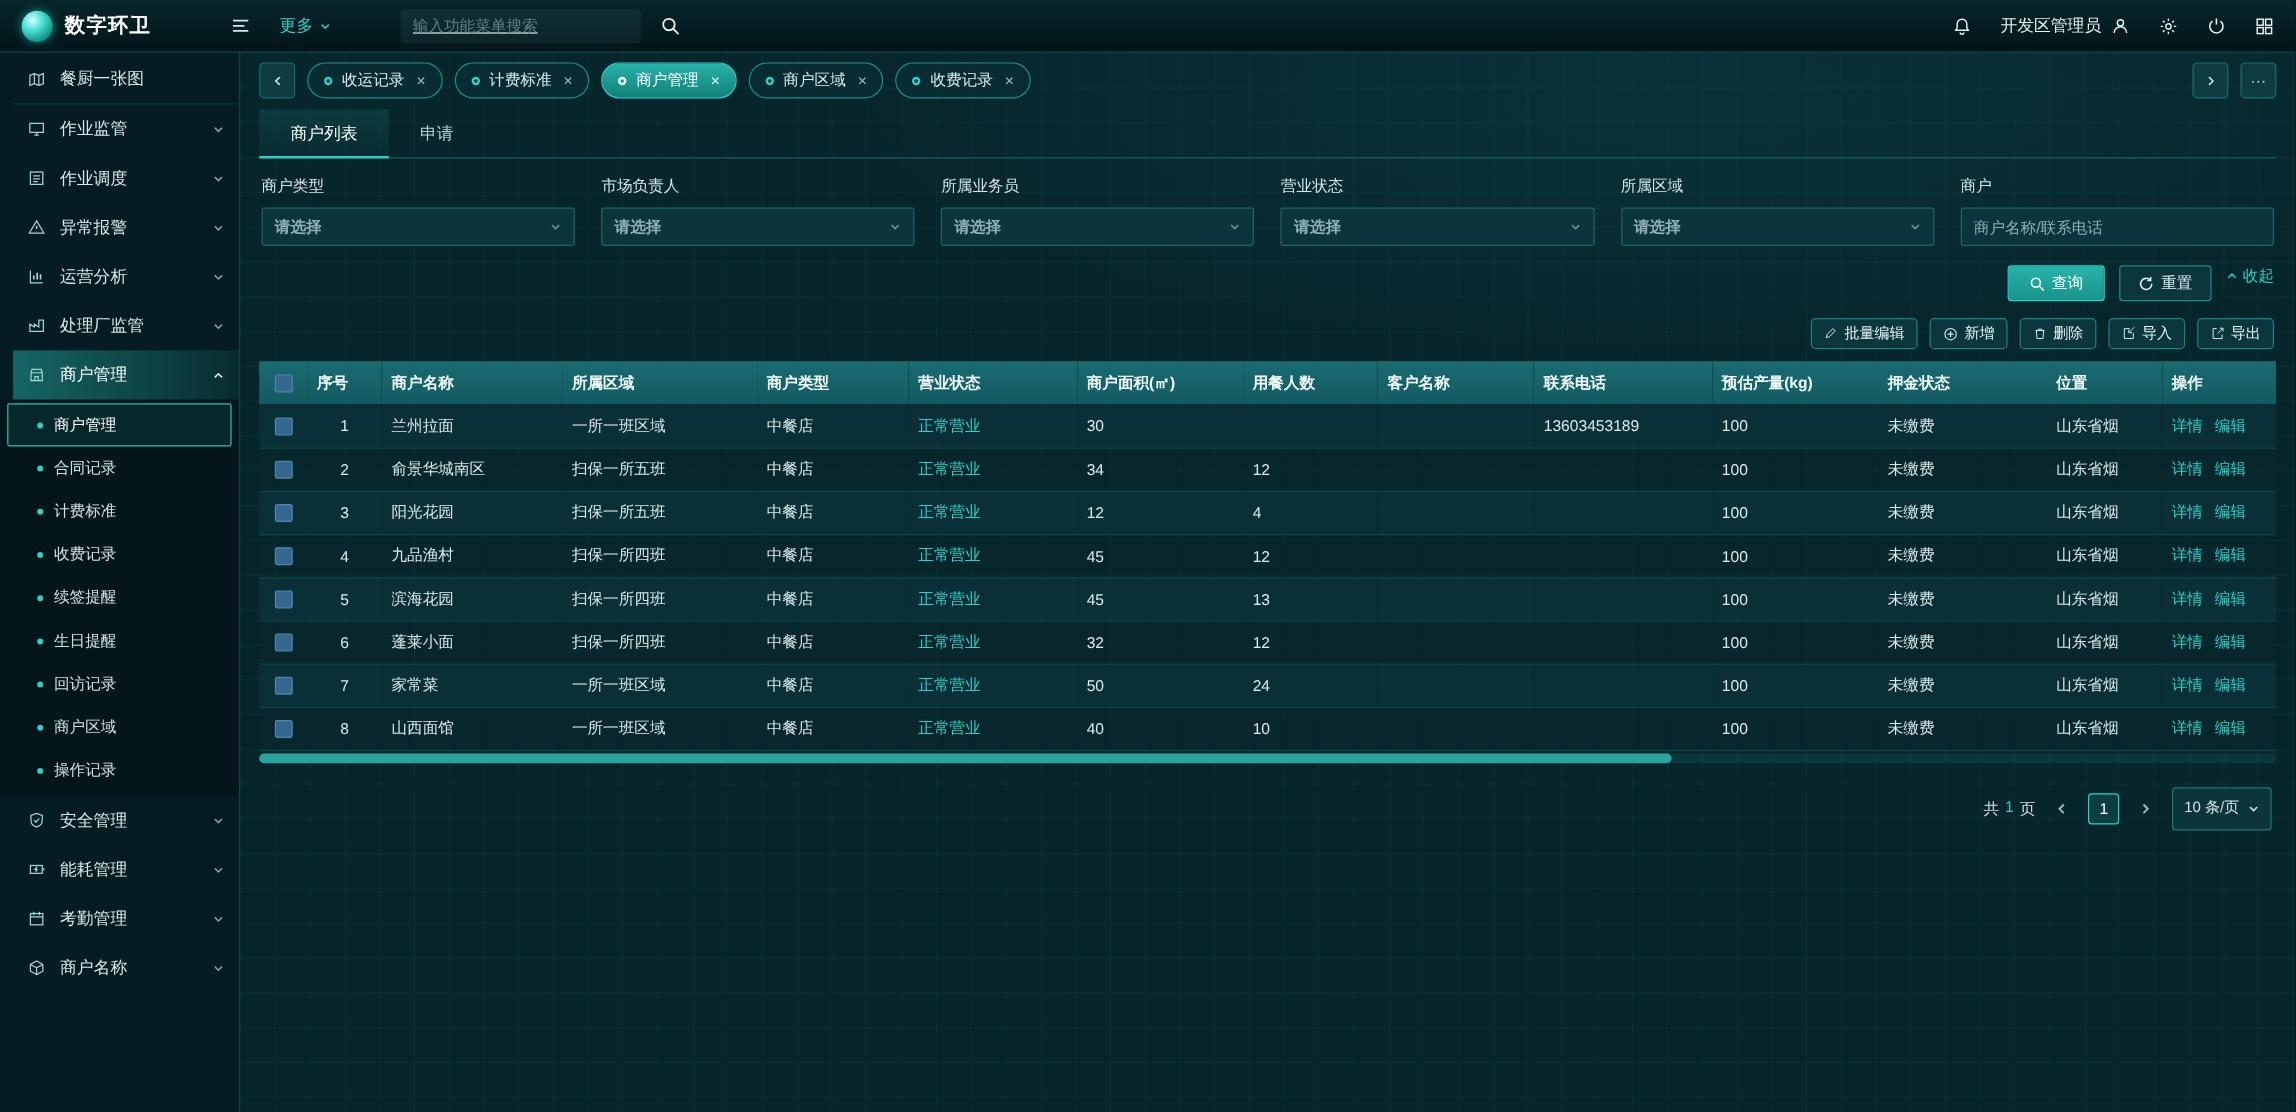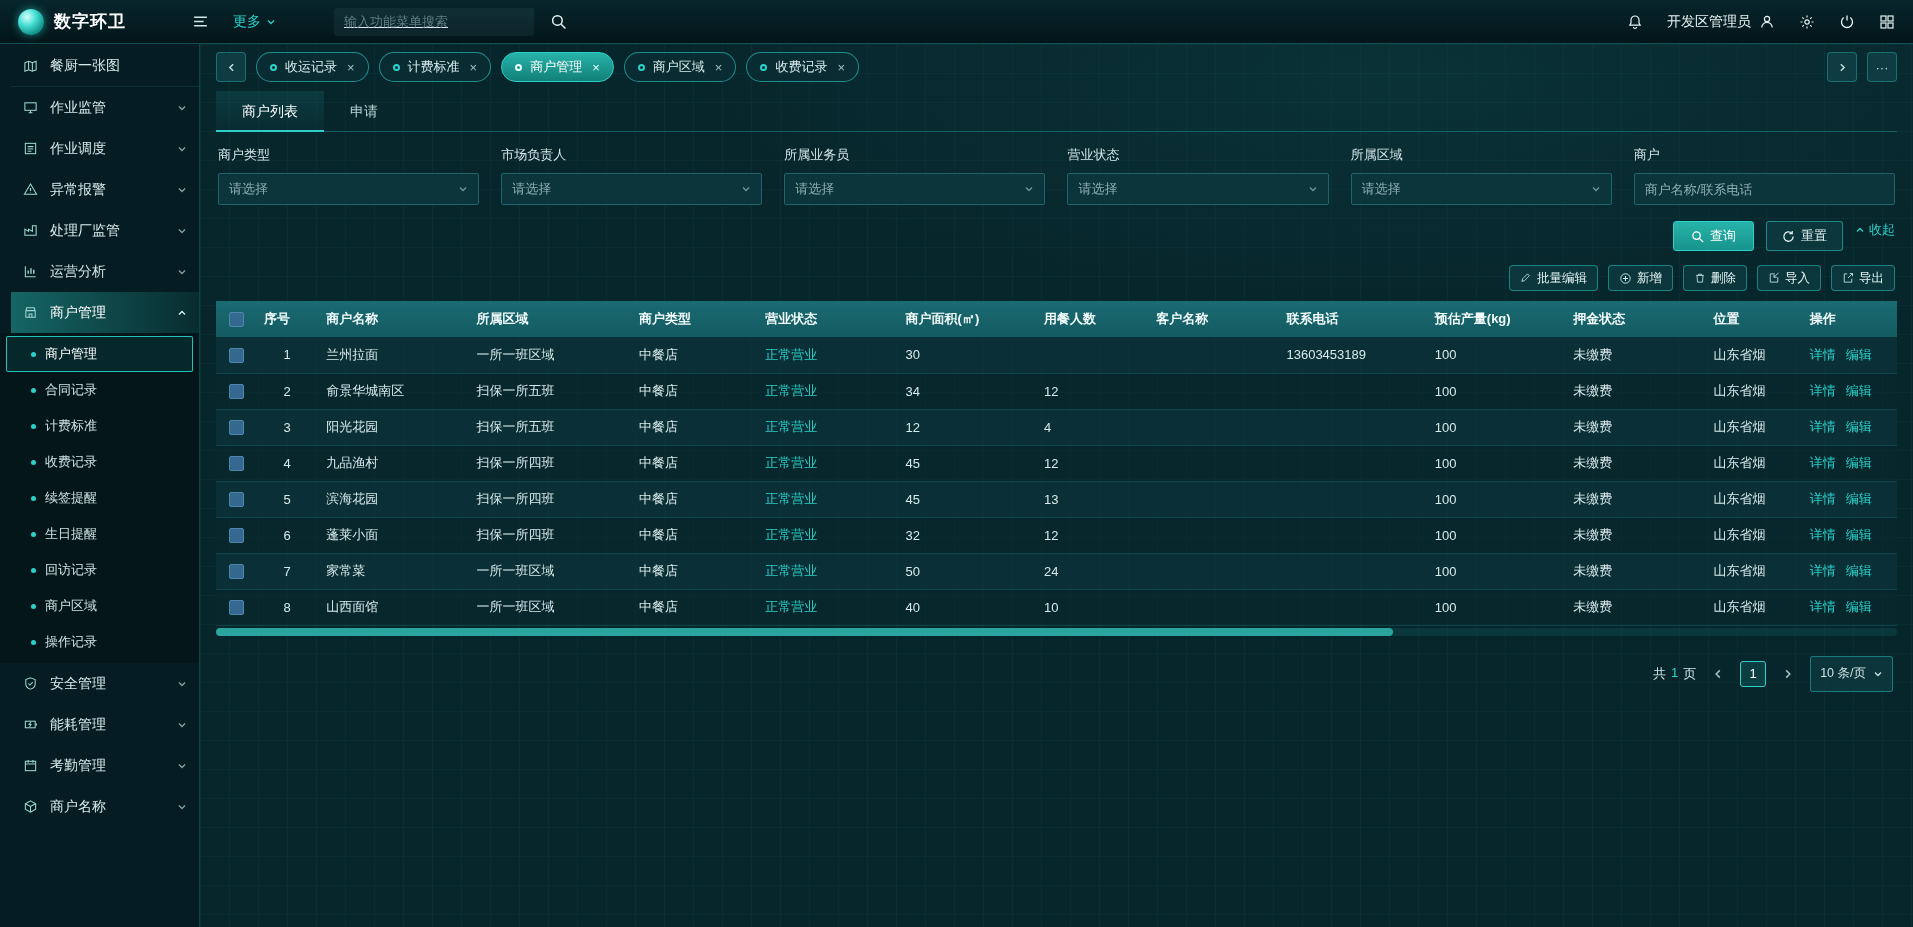--- a/index.html
+++ b/index.html
@@ -101,21 +101,21 @@
   .subtab { padding:0 26px; height:40px; line-height:40px; font-size:14px; color:#b9d2d3; position:relative; cursor:pointer; }
   .subtab.active { color:#fff; background:linear-gradient(180deg, rgba(42,209,201,.12), rgba(42,209,201,.03)); }
   .subtab.active::after { content:''; position:absolute; left:0; right:0; bottom:-1px; height:2px; background:#2ad1c9; }
 
   
   .filters { display:grid; grid-template-columns:repeat(6,1fr); gap:22px; padding:14px 2px 0; }
   .flabel { display:block; font-size:13px; color:#d7e7e8; margin-bottom:9px; }
   .select {
     height:32px; background:#0b343b; border:1px solid #1f646c; border-radius:2px;
     display:flex; align-items:center; justify-content:space-between; padding:0 10px;
-    font-size:13px; color:#8fb0b4; cursor:pointer;
+    font-size:13px; color:#8fb0b4; cursor:pointer;font-weight:bold;
   }
   .select .chev { color:#6f979b; }
   .text-input {
     width:100%; height:32px; background:#0b343b; border:1px solid #1f646c; border-radius:2px;
     color:#cfe3e4; font-size:13px; padding:0 10px; outline:none; font-family:inherit;
   }
   .text-input::placeholder { color:#8fb0b4; }
 
   .filter-actions { display:flex; justify-content:flex-end; align-items:flex-start; gap:12px; padding:16px 2px 0; }
   .btn-primary {
@@ -290,36 +290,36 @@
           </svg>
         </span>
         <span class="slabel">异常报警</span>
         <span class="chev"><svg viewBox="0 0 10 10" width="10" height="10">
             <path d="M2 3.5l3 3 3-3" fill="none" stroke="currentColor" stroke-width="1.3"></path>
           </svg></span>
       </div>
       <div class="side-item">
         <span class="icon sicon">
           <svg viewBox="0 0 16 16" width="15" height="15">
-            <path d="M2 13V6.5L6 9V6.5L10 9V3h4v10z" fill="none" stroke="currentColor" stroke-width="1.1"></path>
-          </svg>
-        </span>
-        <span class="slabel">处理厂监管</span>
-        <span class="chev"><svg viewBox="0 0 10 10" width="10" height="10">
-            <path d="M2 3.5l3 3 3-3" fill="none" stroke="currentColor" stroke-width="1.3"></path>
-          </svg></span>
-      </div>
-      <div class="side-item">
-        <span class="icon sicon">
-          <svg viewBox="0 0 16 16" width="15" height="15">
             <path d="M2.5 2.5v11h11" fill="none" stroke="currentColor" stroke-width="1.1"></path>
             <path d="M5.5 10.5V7M8.5 10.5V4.5M11.5 10.5V6" stroke="currentColor" stroke-width="1.5"></path>
           </svg>
         </span>
         <span class="slabel">运营分析</span>
+        <span class="chev"><svg viewBox="0 0 10 10" width="10" height="10">
+            <path d="M2 3.5l3 3 3-3" fill="none" stroke="currentColor" stroke-width="1.3"></path>
+          </svg></span>
+      </div>
+      <div class="side-item">
+        <span class="icon sicon">
+          <svg viewBox="0 0 16 16" width="15" height="15">
+            <path d="M2 13V6.5L6 9V6.5L10 9V3h4v10z" fill="none" stroke="currentColor" stroke-width="1.1"></path>
+          </svg>
+        </span>
+        <span class="slabel">处理厂监管</span>
         <span class="chev"><svg viewBox="0 0 10 10" width="10" height="10">
             <path d="M2 3.5l3 3 3-3" fill="none" stroke="currentColor" stroke-width="1.3"></path>
           </svg></span>
       </div>
       <div class="side-item expanded">
         <span class="icon sicon">
           <svg viewBox="0 0 16 16" width="15" height="15">
             <path d="M3 6l1-3h8l1 3M3 6v7h10V6M3 6h10M6.5 13V9.5h3V13" fill="none" stroke="currentColor" stroke-width="1.1"></path>
           </svg>
         </span>

